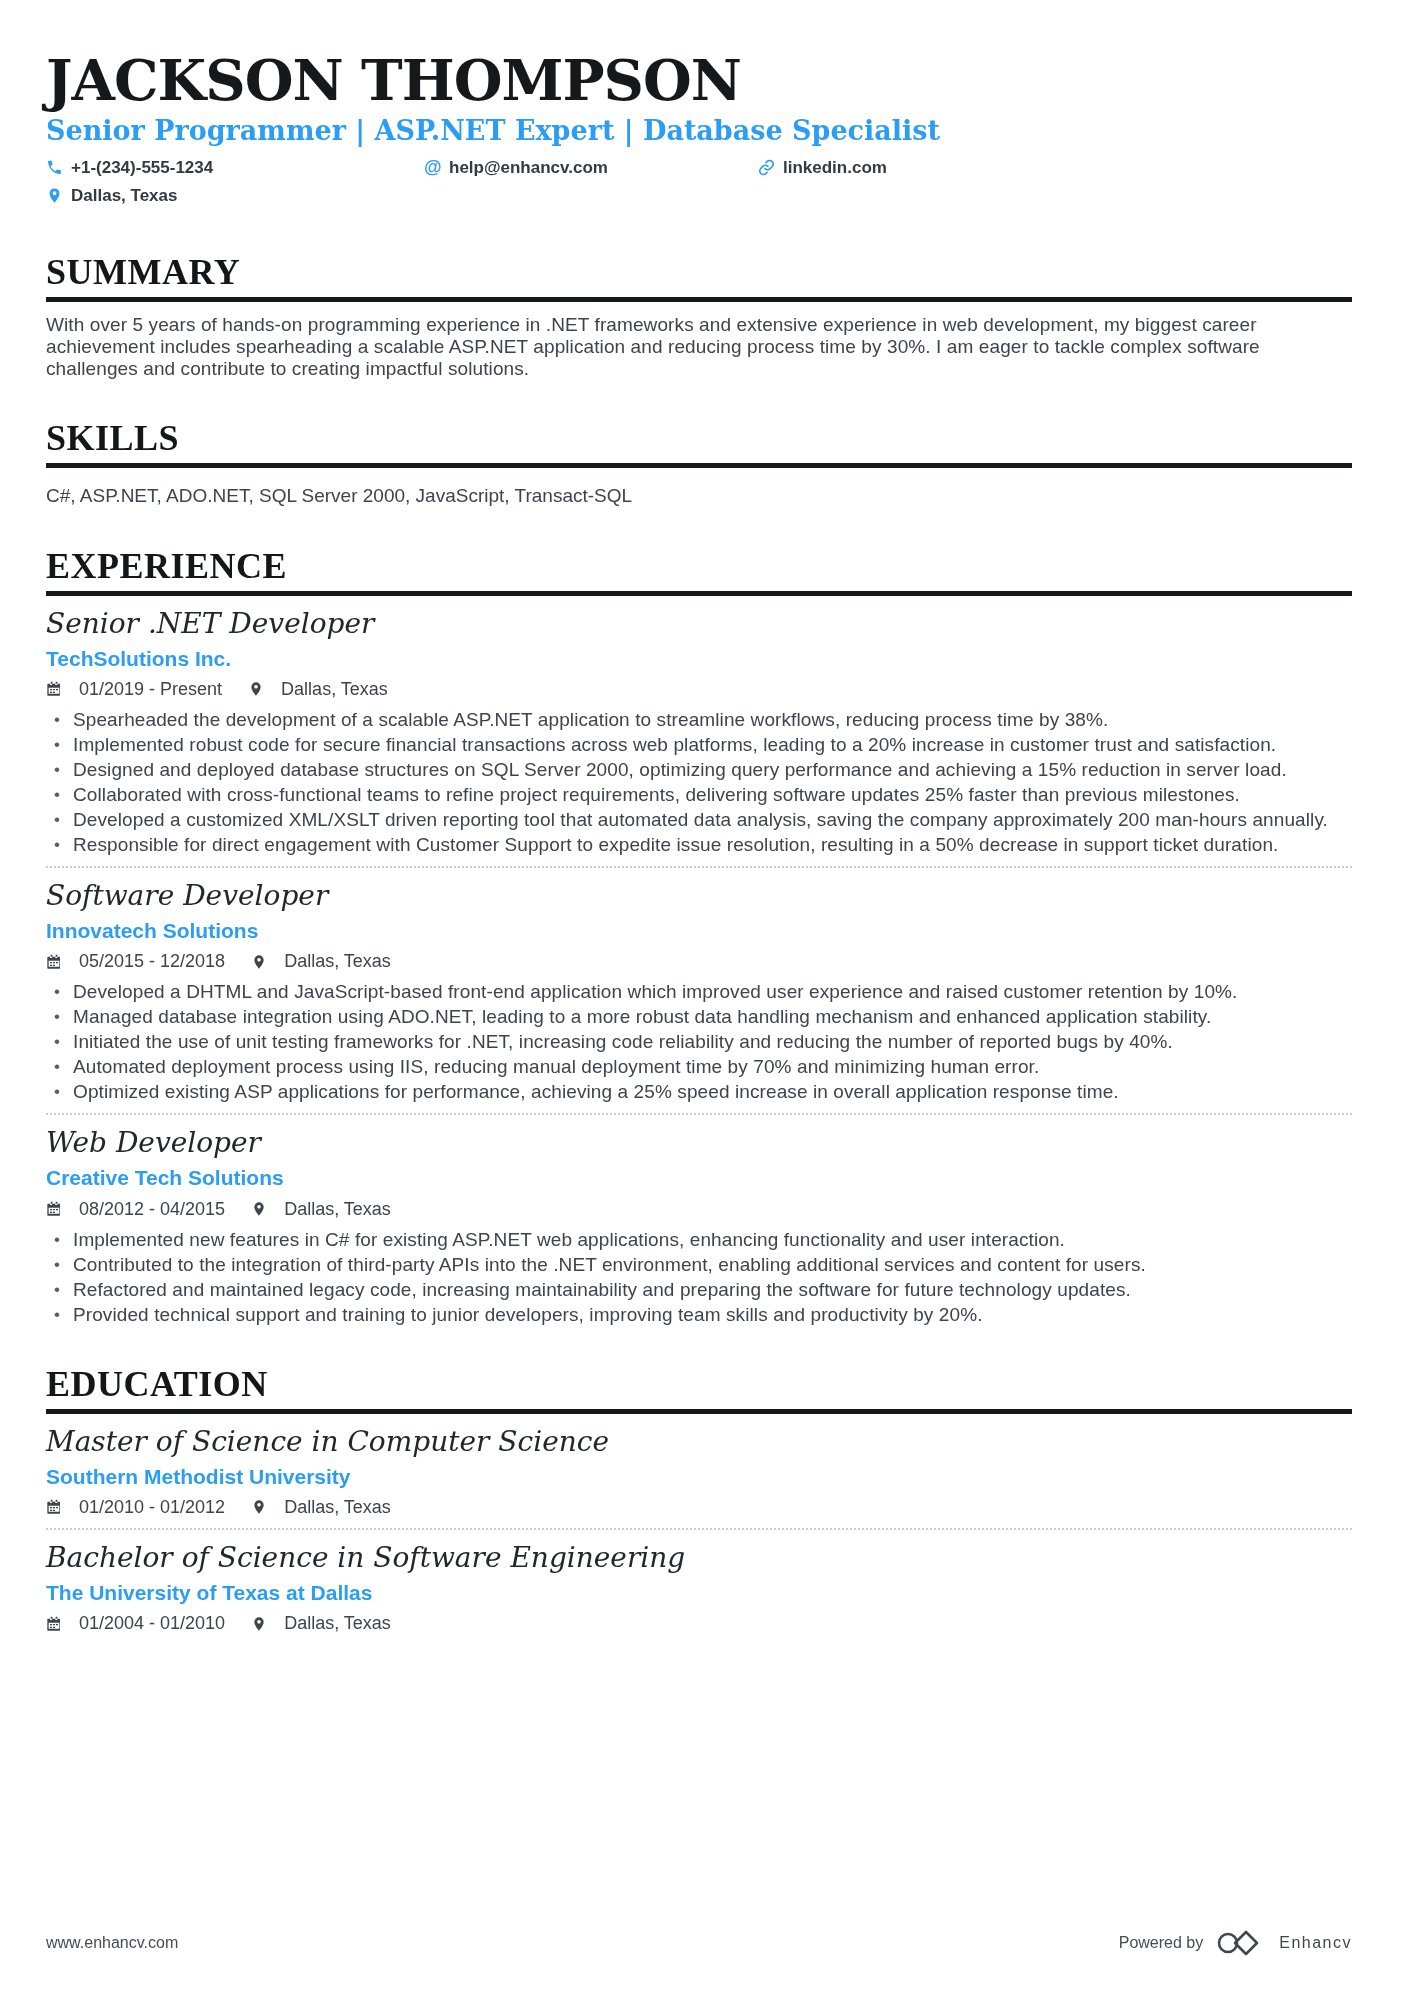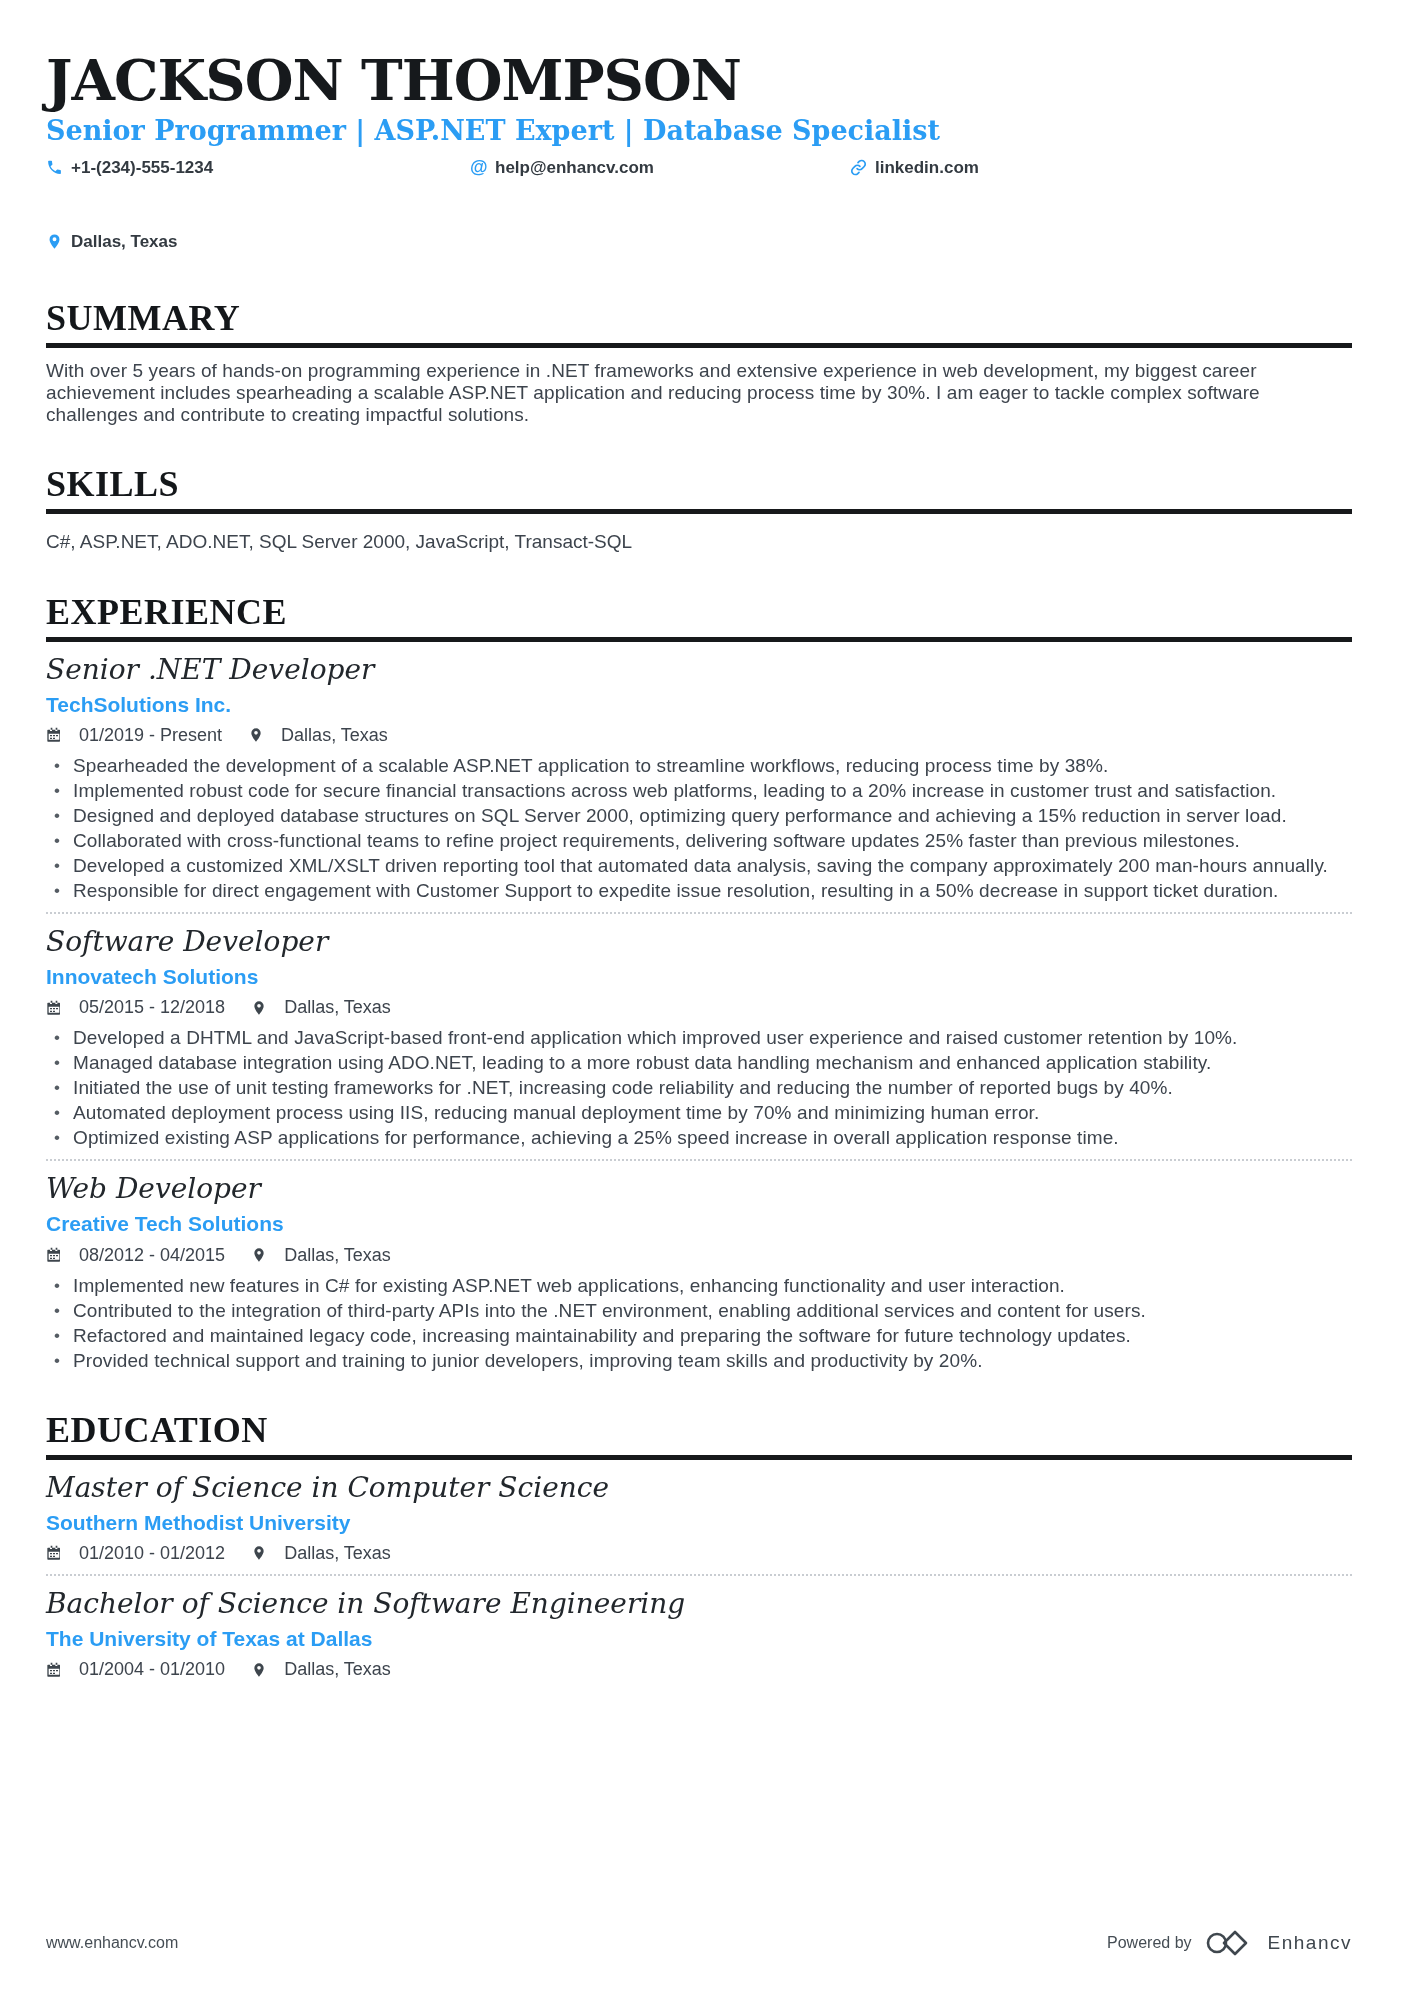--- a/index.html
+++ b/index.html
@@ -14,21 +14,21 @@
   .name{
     font-family:"DejaVu Serif",serif;font-weight:700;font-size:56px;line-height:1.0;
     color:#16191c;letter-spacing:-1px;margin:0;
   }
   .headline{
     font-family:"DejaVu Serif",serif;font-weight:700;font-size:27px;line-height:1.1;
     color:#2b9df4;margin-top:8px;
   }
   .contact-row{
     margin-top:12px;display:flex;flex-wrap:wrap;
-    font-size:17px;font-weight:700;color:#333a41;gap:46px;
+    font-size:17px;font-weight:700;color:#333a41;
   }
   .contact-item{display:flex;align-items:center;gap:8px;margin-bottom:8px;}
   .contact-item.c0{width:378px;}
   .contact-item.c1{width:334px;}
   .contact-item.c2{flex:1 1 auto;}
   .contact-item.c3{width:100%;}
   .cicon{display:inline-flex;width:17px;height:17px;color:#2b9df4;flex:0 0 auto;}
   .cicon svg{width:100%;height:100%;}
   .at-glyph{color:#2b9df4;font-size:18px;font-weight:700;line-height:17px;}
 
@@ -73,21 +73,21 @@
   .footer{
     position:absolute;left:46px;right:58px;bottom:38px;
     display:flex;justify-content:space-between;align-items:center;
   }
   .footer-site{font-size:16px;color:#454d54;}
   .powered{display:flex;align-items:center;gap:14px;color:#454d54;}
   .powered-label{font-size:16px;}
   .brand-logo{display:inline-flex;width:48px;height:28px;color:#3f474e;}
   .brand-logo svg{width:100%;height:100%;}
   .brand-name{
-    font-size:19px;letter-spacing:1.5px;color:#3f474e;font-weight:400;
+    font-size:16px;letter-spacing:1.5px;color:#3f474e;font-weight:400;
   }
 </style>
 </head>
 <body>
 
 <div class="page">
 
   <header>
     <h1 class="name">JACKSON THOMPSON</h1>
     <div class="headline">Senior Programmer | ASP.NET Expert | Database Specialist</div>

